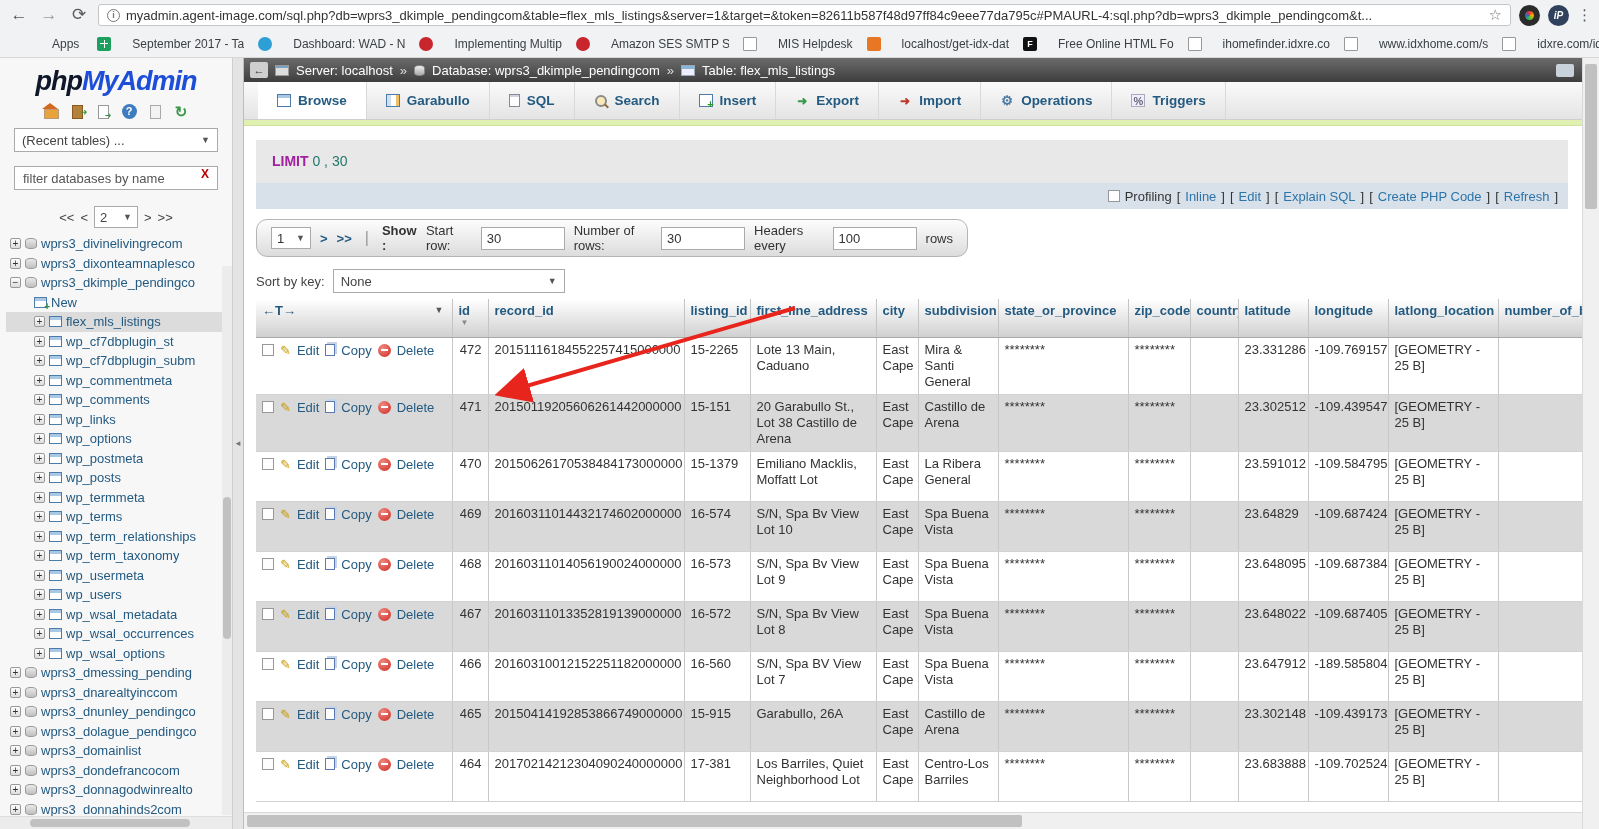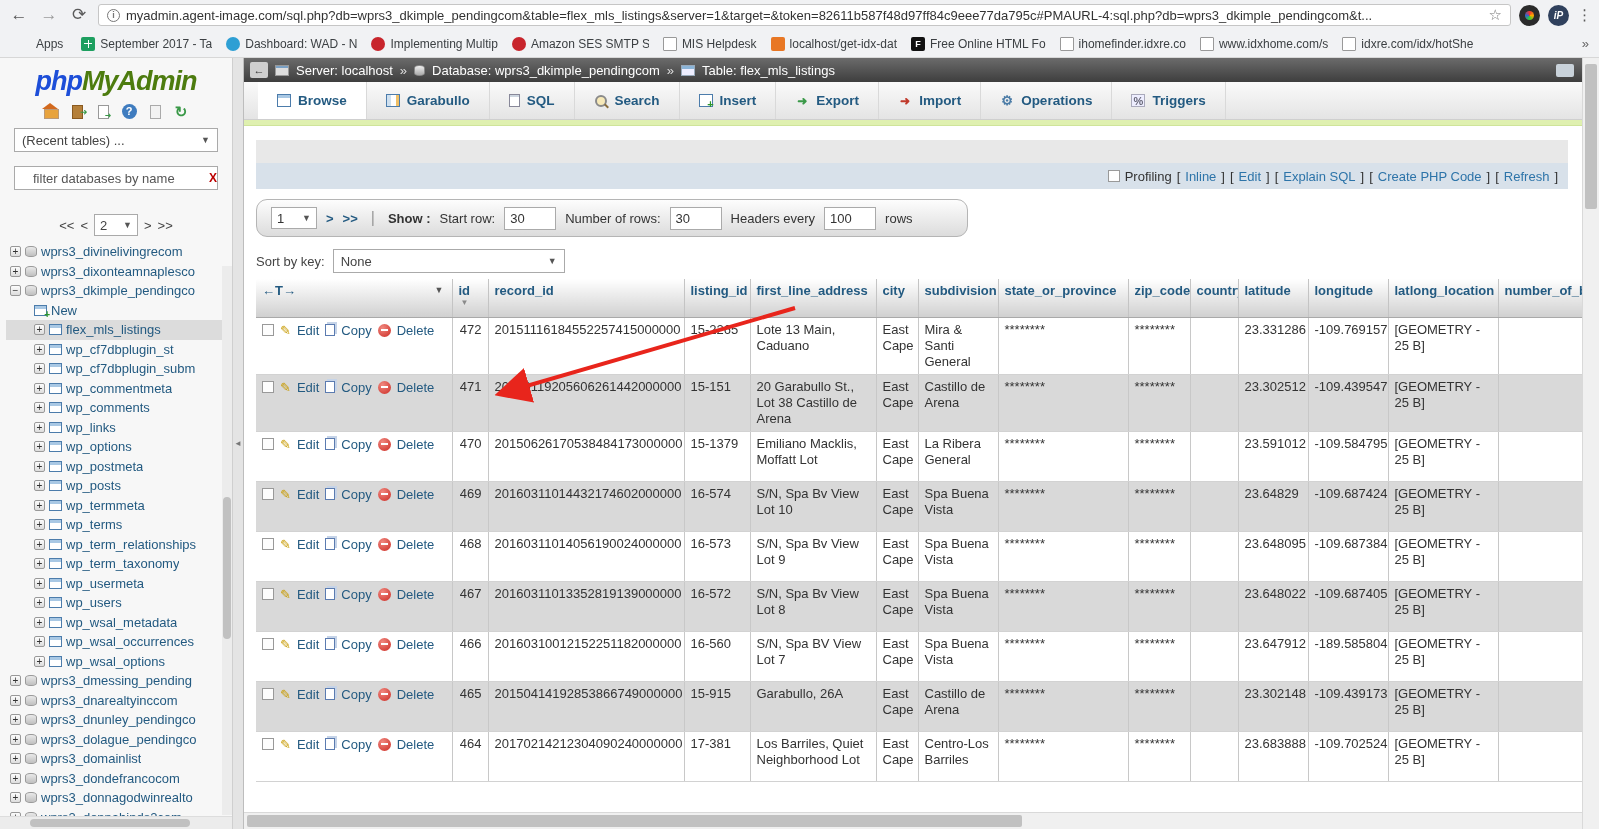--- a/index.html
+++ b/index.html
@@ -14,21 +14,21 @@
 .info-ic { width:13px; height:13px; border:1px solid #777; border-radius:50%; color:#777; font-size:9px; line-height:11px; text-align:center; flex:none; font-weight:bold; }
 .url-text { font-size:13px; color:#333; white-space:nowrap; overflow:hidden; flex:1; }
 .star-ic { color:#777; font-size:15px; flex:none; }
 .ext { width:21px; height:21px; border-radius:50%; flex:none; color:#fff; font-size:10px; font-weight:bold; display:flex; align-items:center; justify-content:center; }
 .ext1 { background:#2b2b2b; position:relative; }
 .ext1::after{ content:""; width:9px; height:9px; border-radius:50%; background:conic-gradient(#e33,#fa0,#3c3,#36c,#e33); }
 .ext2 { background:#30415d; font-style:italic; }
 .menu-ic { color:#5a5a5a; font-size:15px; letter-spacing:0; width:14px; text-align:center; }
 
 .bookmarks { height:28px; background:#f1f2f4; border-bottom:1px solid #d7d7d7; display:flex; align-items:center; padding:0 10px; gap:4px; flex:none; font-size:12px; color:#3c4043; }
-.bm { display:flex; align-items:flex-end; gap:5px; padding:3px 7px; white-space:nowrap; cursor:pointer; }
+.bm { display:flex; align-items:flex-end; gap:21px; padding:3px 7px; white-space:nowrap; cursor:pointer; }
 .bm-label { max-width:118px; overflow:hidden; }
 .fav { width:14px; height:14px; flex:none; border-radius:2px; display:flex; align-items:center; justify-content:center; font-size:9px; font-weight:bold; color:#fff; }
 .fav-apps { background:none; display:grid; grid-template-columns:repeat(3,4px); grid-auto-rows:4px; gap:1px; width:auto; }
 .fav-apps i { background:#d83025; border-radius:50%; }
 .fav-apps i:nth-child(2n){ background:#f29900; }
 .fav-sheets { background:#1d9f5f; }
 .fav-sheets::after { content:""; width:8px; height:8px; background:
  linear-gradient(#fff,#fff) 0 3.5px/8px 1px no-repeat,
  linear-gradient(#fff,#fff) 3.5px 0/1px 8px no-repeat; }
 .fav-blue { background:#2e9fd4; border-radius:50%; }
@@ -37,37 +37,37 @@
 .fav-orange { background:#e87724; }
 .fav-blackf { background:#111; }
 .bm-more { color:#666; font-size:13px; margin-left:auto; }
 
 
 .app { flex:1; display:flex; min-height:0; }
 
 
 .sidebar { width:232px; flex:none; background:#f7f7f7; position:relative; overflow:hidden; display:flex; flex-direction:column; }
 .logo { text-align:center; padding:8px 0 2px; font-size:27px; font-weight:bold; font-style:italic; letter-spacing:-1px; }
-.logo .p1 { color:#1d4ed8; }
-.logo .p2 { color:#4d7c0f; }
+.logo .p1 { color:#0f172a; }
+.logo .p2 { color:#1d4ed8; }
 .navicons { display:flex; justify-content:center; gap:9px; padding:4px 0 6px; align-items:center; }
 .nico { width:17px; height:17px; display:inline-flex; align-items:center; justify-content:center; cursor:pointer; }
 .ic-home { position:relative; width:15px; height:10px; background:#e8a33d; margin-top:5px; border:1px solid #b97; }
 .ic-home::before { content:""; position:absolute; left:-3px; top:-7px; border:8px solid transparent; border-bottom:6px solid #d2691e; border-top:none; }
 .ic-exit { width:11px; height:14px; background:#b5803a; border:1px solid #8a5a20; position:relative; }
 .ic-exit::after { content:"➜"; position:absolute; right:-6px; top:1px; font-size:9px; color:#3a9948; }
 .ic-sqlp { width:11px; height:14px; background:#fff; border:1px solid #999; position:relative; }
 .ic-sqlp::after { content:"➜"; position:absolute; right:-4px; bottom:-2px; font-size:8px; color:#3a9948; }
 .ic-help { width:15px; height:15px; border-radius:50%; background:#3f7cbf; color:#fff; font-size:11px; font-weight:bold; text-align:center; line-height:15px; }
 .ic-doc { width:11px; height:14px; background:#f2f2f2; border:1px solid #aaa; }
 .ic-reload { color:#3a9948; font-size:15px; font-weight:bold; }
 .recent-select, .sortselect { height:24px; background:#fff; border:1px solid #aaa; font-size:13px; color:#444; display:flex; align-items:center; justify-content:space-between; padding:0 7px; cursor:pointer; }
 .recent-select { margin:2px 14px 10px; }
 .caret { color:#555; font-size:9px; }
-.filterrow { margin:4px 14px 22px; height:24px; border:1px solid #aaa; background:#fff; display:flex; align-items:center; padding:0 18px; }
+.filterrow { margin:4px 14px 14px; height:24px; border:1px solid #aaa; background:#fff; display:flex; padding:0 8px; }
 .filterrow input { border:none; outline:none; flex:1; font-size:13px; color:#555; font-family:inherit; background:transparent; }
 .filter-x { color:#b00; font-weight:bold; font-size:12px; cursor:pointer; }
 .treepager { text-align:center; font-size:13px; color:#444; display:flex; align-items:center; justify-content:center; gap:6px; padding:2px 0 6px; }
 .treepager .pgsel { height:22px; width:44px; border:1px solid #aaa; background:#fff; display:inline-flex; align-items:center; justify-content:space-between; padding:0 5px; cursor:pointer; }
 .tree { flex:1; overflow:hidden; padding-left:6px; position:relative; }
 .titem { display:flex; align-items:center; gap:4px; height:19.5px; white-space:nowrap; font-size:13px; color:#235a81; cursor:pointer; overflow:hidden; }
 .titem.db { padding-left:4px; color:#235a81; }
 .titem.tbl { padding-left:28px; }
 .titem.sel { background:#dcdcdc; }
 .expander { width:11px; height:11px; flex:none; border:1px solid #999; background:linear-gradient(#fcfcfc,#ddd); border-radius:2px; font-size:10px; line-height:9px; text-align:center; color:#333; }
@@ -120,21 +120,21 @@
 .profiling { background:#d8e1ea; height:26px; display:flex; align-items:center; justify-content:flex-end; gap:5px; padding-right:10px; font-size:13px; color:#333; }
 .profiling .cb { width:12px; height:12px; border:1px solid #999; background:#fdfdfd; display:inline-block; cursor:pointer; }
 .profiling a { color:#2d74a9; text-decoration:none; cursor:pointer; }
 .profiling .br { color:#333; }
 
 .pgbar { margin-top:10px; width:712px; height:38px; border:1px solid #b5b5b5; border-radius:11px; background:linear-gradient(#fdfdfd,#dcdcdc); display:flex; align-items:center; gap:9px; padding:0 14px; font-size:13px; color:#333; }
 .pgsel2 { width:46px; height:22px; background:#fff; border:1px solid #aaa; display:inline-flex; align-items:center; justify-content:space-between; padding:0 5px; cursor:pointer; }
 .pglink { color:#235a81; font-weight:bold; cursor:pointer; }
 .pgdivider { color:#999; font-size:16px; margin:0 4px; }
 .pgbar b { font-weight:bold; }
-.pginput { width:52px; height:23px; border:1px solid #aaa; background:#fff; font-size:13px; padding:0 5px; font-family:inherit; color:#333; }
+.pginput { width:84px; height:23px; border:1px solid #aaa; background:#fff; font-size:13px; padding:0 5px; font-family:inherit; color:#333; }
 
 .sortrow { margin-top:12px; display:flex; align-items:center; gap:8px; font-size:13px; color:#444; }
 .sortselect { width:232px; }
 .optionsrow { margin-top:14px; font-size:13px; color:#235a81; cursor:pointer; }
 
 table.results { border-collapse:collapse; margin-top:6px; table-layout:fixed; width:1332px; }
 table.results th { background:linear-gradient(#ffffff,#d0d0d0); color:#235a81; font-size:13px; text-align:left; font-weight:bold; padding:4px 6px 2px; border-right:1px solid #c4c4c4; border-bottom:1px solid #a9a9a9; vertical-align:top; height:38px; overflow:hidden; white-space:nowrap; }
 table.results th .subsort { display:block; color:#8a8a8a; font-size:8px; padding-left:2px; }
 th.opth { position:relative; color:#6a88a5; font-weight:normal; font-size:14px; }
 th.opth .optcaret { position:absolute; right:8px; top:6px; color:#555; font-size:9px; cursor:pointer; }
@@ -495,20 +495,21 @@
           </div>
           <div class="tab">
             <span class="ticon ti-trig">%</span>
             <span>Triggers</span>
           </div>
         </nav>
       <div class="greenstrip"></div>
 
       <div class="content">
         <div class="sqlbox">
+          <div><span class="kw">LIMIT</span> <span class="num">0 , 30</span></div>
         </div>
         <div class="profiling">
           <span class="cb"></span>
           <span>Profiling</span>
           <span id="proflinks" style="display:flex;gap:5px;align-items:center;">
               <span class="br">[</span>
               <a>Inline</a>
               <span class="br">]</span>
               <span class="br">[</span>
               <a>Edit</a>

